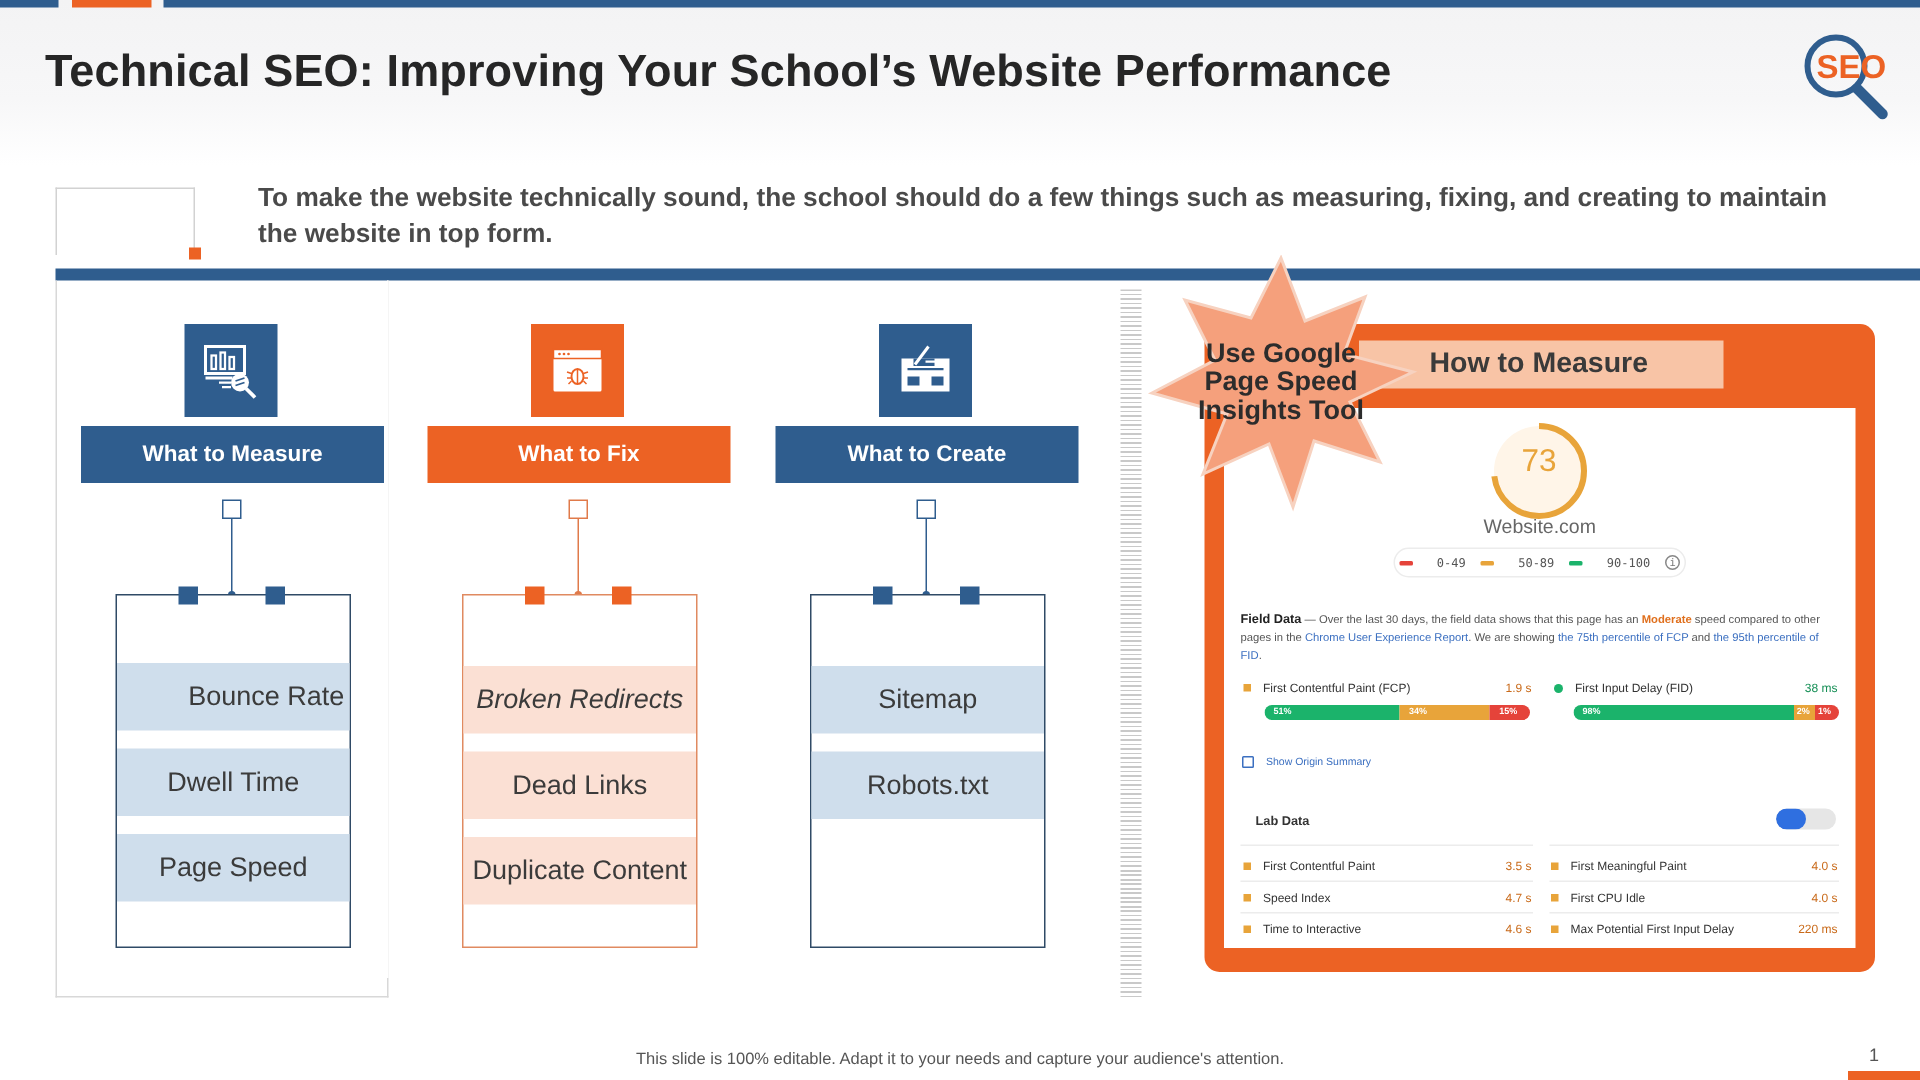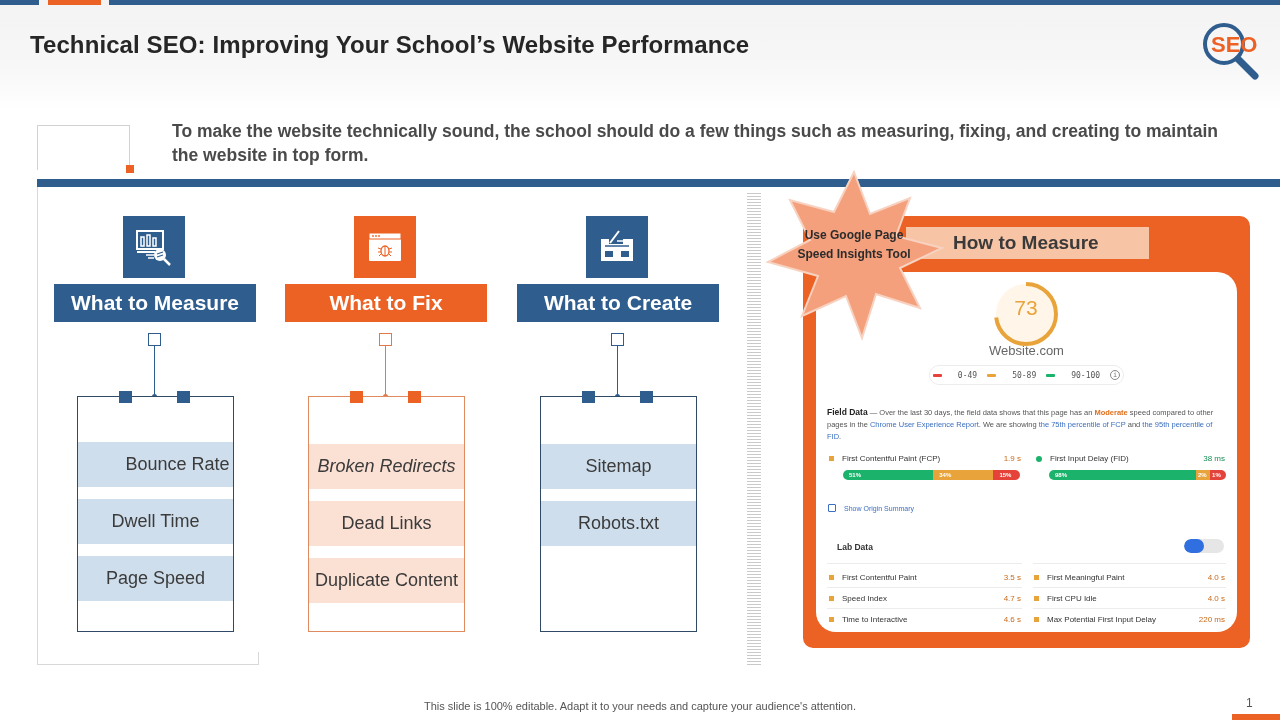--- a/index.html
+++ b/index.html
@@ -14,21 +14,21 @@
     position: absolute; left: 0; top: 0; width: 1280px; height: 110px;
     background: linear-gradient(180deg, #f3f3f4 0%, #f7f7f8 60%, #ffffff 100%);
   }
   .topbar { position: absolute; top: 0; height: 5px; }
   .tb1 { left: 0; width: 39px; background: #2f5d8e; }
   .tb2 { left: 48px; width: 53px; background: #ec6224; }
   .tb3 { left: 109px; width: 1171px; background: #2f5d8e; }
 
   .title {
     position: absolute; left: 30px; top: 31px;
-    font-size: 24px; font-weight: 700; color: #262626;
+    font-size: 30px; font-weight: 700; color: #262626;
     letter-spacing: 0.1px;
   }
   .seo-logo { position: absolute; left: 1200px; top: 22px; width: 64px; height: 58px; }
 
   .intro-frame {
     position: absolute; left: 37px; top: 125px; width: 93px; height: 45px;
     border-left: 1px solid #d2d2d2; border-top: 1px solid #d2d2d2; border-right: 1px solid #d2d2d2;
   }
   .intro-dot { position: absolute; left: 126px; top: 165px; width: 8px; height: 8px; background: #ec6224; }
   .intro-text {
@@ -46,21 +46,21 @@
     content: ""; position: absolute; right: -1px; top: 0; height: 465px; width: 1px; background: #fff;
   }
 
   .col { position: absolute; top: 216px; width: 202px; }
   .col .icon-box {
     position: absolute; left: 69px; top: 0; width: 62px; height: 62px;
     display: flex; align-items: center; justify-content: center;
   }
   .col .hdr {
     position: absolute; left: 0; top: 68px; width: 202px; height: 38px;
-    color: #fff; font-size: 21px; font-weight: 700; text-align: center; line-height: 38px;
+    color: #fff; font-size: 15px; font-weight: 700; text-align: center; line-height: 38px;
   }
   .col .conn-sq {
     position: absolute; left: 94px; top: 117px; width: 13px; height: 13px; background: #fff;
   }
   .col .conn-line { position: absolute; left: 100px; top: 130px; width: 1px; height: 50px; }
   .col .conn-dot { position: absolute; left: 98px; top: 178px; width: 5px; height: 5px; border-radius: 50%; }
   .col .card {
     position: absolute; left: 23px; top: 180px; width: 157px; height: 236px; background: #fff;
   }
   .col .card .sq { position: absolute; top: -6px; width: 13px; height: 12px; }
@@ -95,26 +95,26 @@
     background: #ec6224; border-radius: 10px;
   }
   .measure-title {
     position: absolute; left: 906px; top: 227px; width: 243px; height: 32px;
     background: #f8c4a6; color: #3a3a3a; font-size: 19px; font-weight: 700;
     padding-left: 47px; line-height: 32px;
   }
   .starburst { position: absolute; left: 762px; top: 170px; width: 184px; height: 172px; }
   .star-text {
     position: absolute; left: 790px; top: 226px; width: 128px;
-    text-align: center; font-size: 12px; font-weight: 700; color: #2c2c2c; line-height: 19px;
+    text-align: center; font-size: 18px; font-weight: 700; color: #2c2c2c; line-height: 19px;
   }
 
   .psi {
     position: absolute; left: 816px; top: 272px; width: 421px; height: 360px;
-    background: #ffffff; overflow: hidden; border-radius: 20px;
+    background: #ffffff; overflow: hidden;
   }
   .gauge { position: absolute; left: 176px; top: 8px; width: 68px; height: 68px; }
   .gauge-val {
     position: absolute; left: 176px; top: 24px; width: 68px; text-align: center;
     font-size: 21px; color: #e8a43a;
   }
   .site { position: absolute; left: 0; top: 71px; width: 421px; text-align: center; font-size: 13px; color: #666; }
   .legend-pill {
     position: absolute; left: 113px; top: 93px; width: 195px; height: 20px; border-radius: 10px;
     border: 1px solid #ececec; background: #fff;

